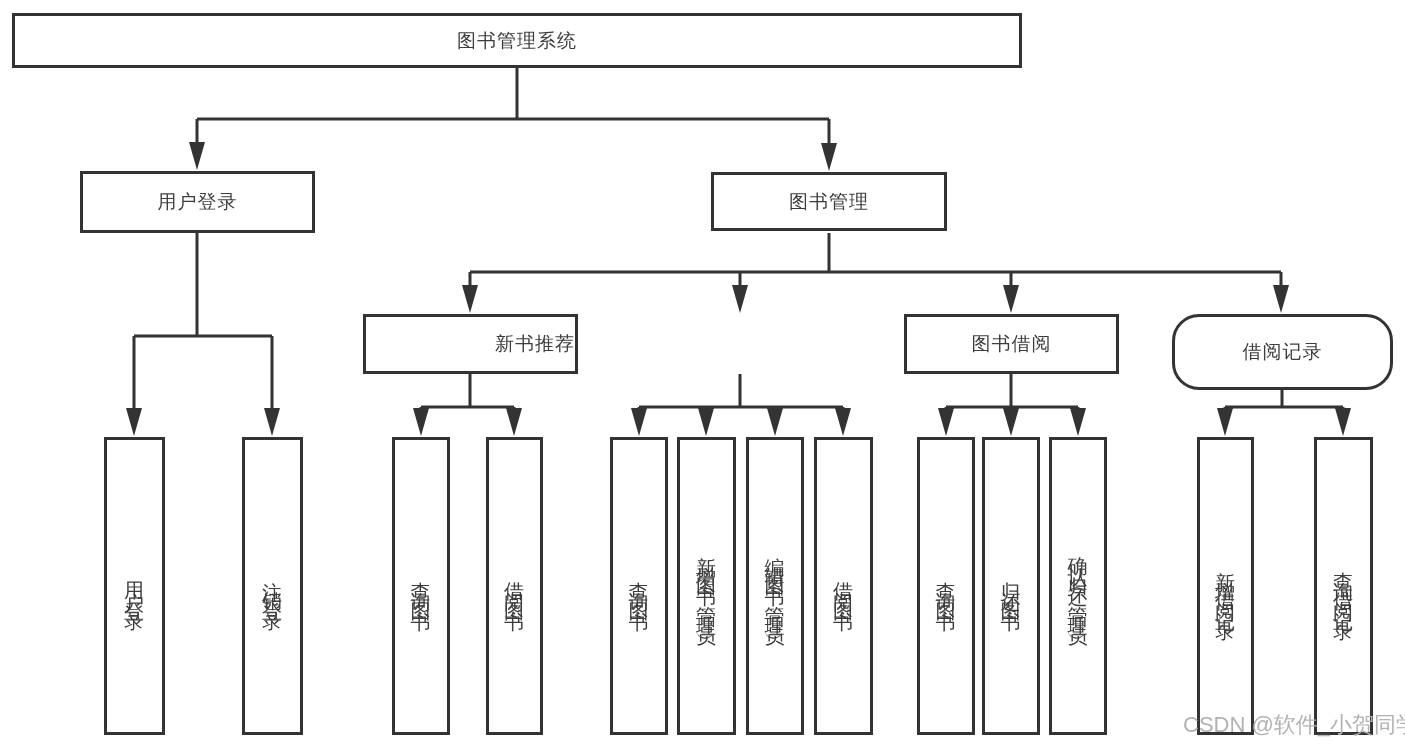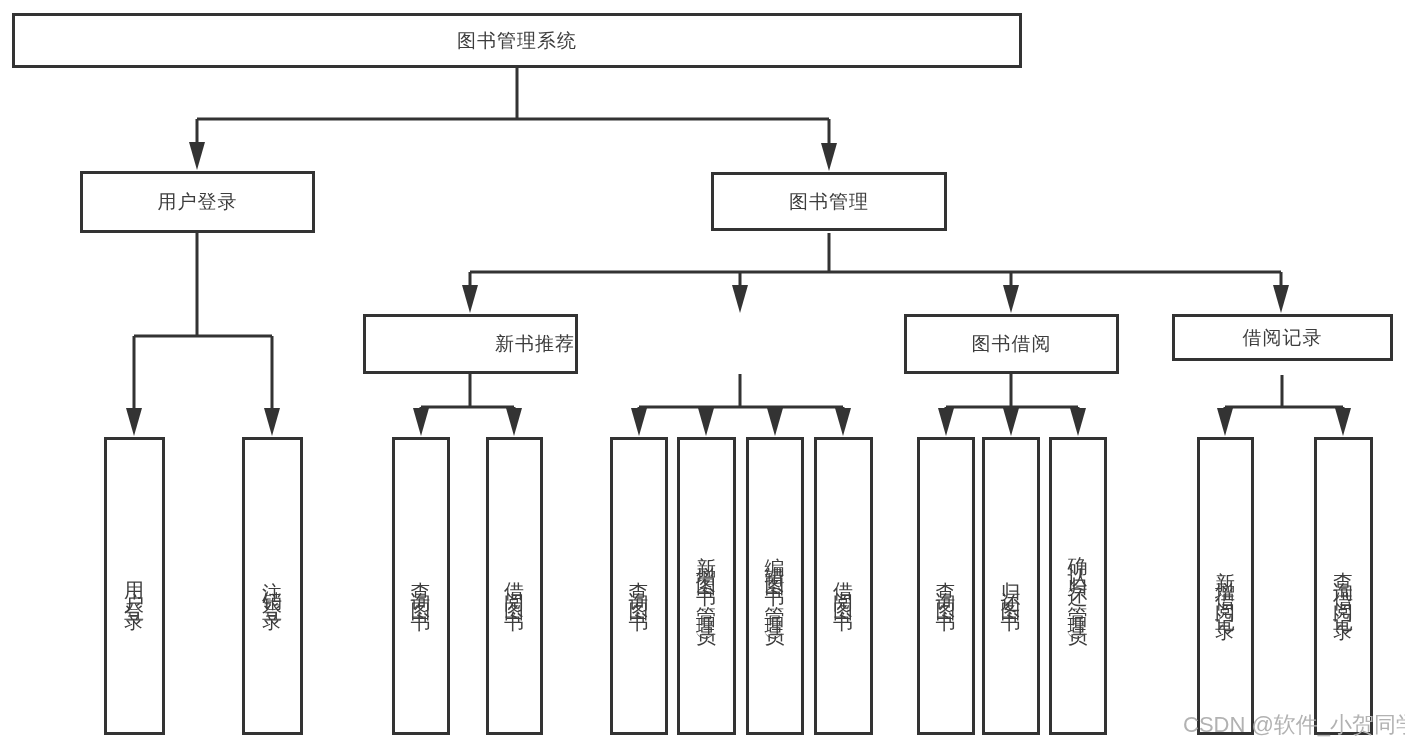--- a/index.html
+++ b/index.html
@@ -97,21 +97,21 @@
   <div class="box h" style="left:711px;top:172px;width:236px;height:59px;">
     <span>图书管理</span>
   </div>
 
   <div class="box h" style="left:363px;top:314px;width:215px;height:60px;justify-content:flex-end;">
     <span>新书推荐</span>
   </div>
   <div class="box h" style="left:904px;top:314px;width:215px;height:60px;">
     <span>图书借阅</span>
   </div>
-  <div class="box h" style="left:1172px;top:314px;width:221px;height:47px;">
+  <div class="box h" style="left:1172px;top:314px;width:221px;height:76px;border-radius:27px;">
     <span>借阅记录</span>
   </div>
 
   <div class="box v" style="left:104px;top:437px;width:61px;height:298px;">
     <span>用户登录</span>
   </div>
   <div class="box v" style="left:242px;top:437px;width:61px;height:298px;">
     <span>注销登录</span>
   </div>
 

